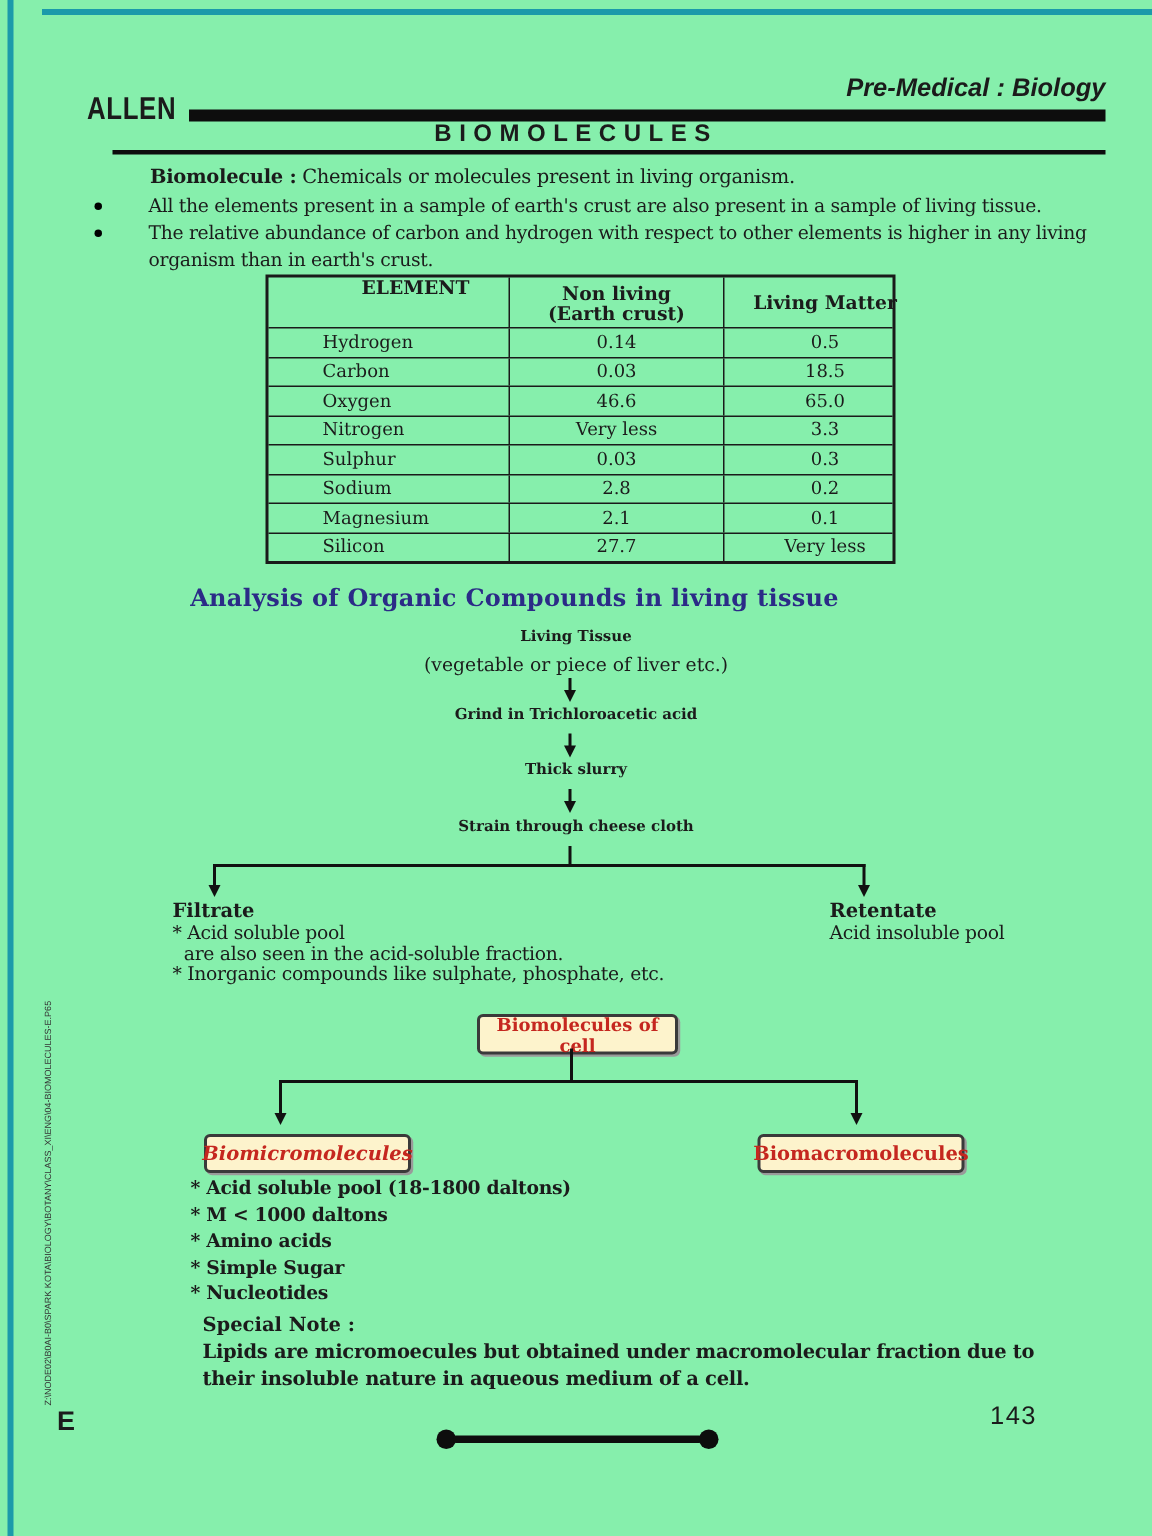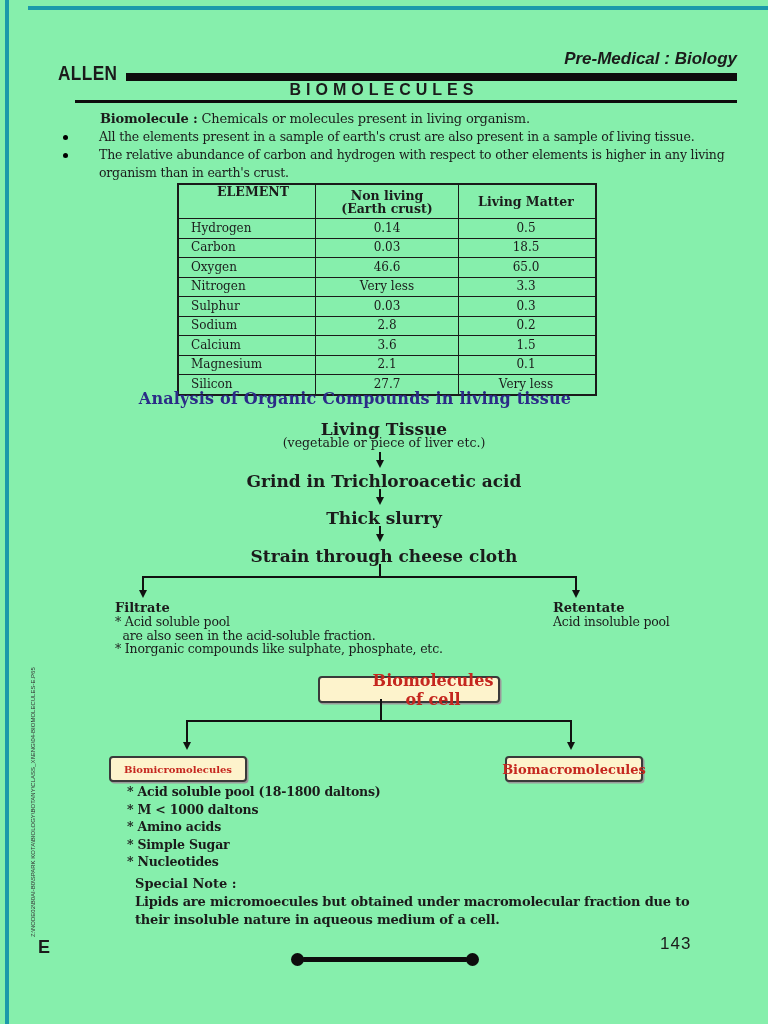--- a/index.html
+++ b/index.html
@@ -26,45 +26,45 @@
   .doc-title{left:0;top:81px;width:768px;font-size:16px;font-weight:900;letter-spacing:5px;}
   .title-rule{left:75px;top:100px;width:662px;height:3px;background:#0d0d0d;}
 
   
   .defline{left:100px;top:111px;width:630px;font-size:13px;letter-spacing:-.2px;}
   .bullet-dot{width:5px;height:5px;border-radius:50%;background:#000;}
   .bullet-text{font-size:12.5px;letter-spacing:-.2px;line-height:17.5px;}
 
   
   .etable{left:177px;top:183px;width:416px;border:2px solid #1a1a1a;font-size:12px;}
-  .trow{display:grid;grid-template-columns:137px 143px 134px;border-bottom:1px solid #1a1a1a;}
+  .trow{display:grid;grid-template-columns:137px 143px 134px;border-bottom:1px solid #1a1a1a;padding-left:24px;}
   .trow:last-child{border-bottom:none;}
   .thead-row{height:33px;}
   .trow.data{height:18.5px;}
   .tcell{border-right:1px solid #1a1a1a;display:flex;align-items:center;justify-content:center;
          text-align:center;line-height:13px;}
   .tcell:last-child{border-right:none;}
   .tcell.el{justify-content:flex-start;padding-left:12px;}
   .thead-row .tcell{font-weight:bold;flex-direction:column;font-size:12.5px;}
 
   
-  .sec-head{left:12px;top:389px;width:686px;font-size:16px;font-weight:bold;color:var(--navy);letter-spacing:.2px;}
-  .flowline{left:64px;width:640px;font-size:17px;}
+  .sec-head{left:0;top:389px;width:686px;font-size:16px;font-weight:bold;color:var(--navy);letter-spacing:.2px;}
+  .flowline{left:64px;width:640px;font-size:10px;}
   .vline{width:2px;background:#111;}
   .hline{height:2px;background:#111;}
   .ahead{width:0;height:0;border-left:4.5px solid transparent;border-right:4.5px solid transparent;
          border-top:8px solid #111;}
   .star-list{font-size:12.5px;line-height:13.5px;letter-spacing:-.2px;}
   .fl-label{font-size:13px;}
 
   .tagbox{background:var(--cream);border:2px solid var(--boxborder);border-radius:4px;
           color:var(--red);font-weight:bold;text-align:center;
           box-shadow:1.5px 1.5px 0 #9a9a9a;display:flex;align-items:center;justify-content:center;}
-  .cellbox{left:318px;top:676px;width:130px;height:23px;font-size:16px;padding-left:48px;}
-  .microbox{left:109px;top:756px;width:134px;height:22px;font-size:10px;}
+  .cellbox{left:318px;top:676px;width:130px;height:23px;font-size:12px;}
+  .microbox{left:136px;top:756px;width:134px;height:22px;font-size:13px;font-style:italic;}
   .macrobox{left:505px;top:756px;width:134px;height:22px;font-size:13px;}
 
   .mol-list{font-size:12.5px;font-weight:bold;line-height:17.5px;letter-spacing:-.2px;}
 
   .note-head{left:135px;top:876px;font-size:13px;font-weight:bold;}
   .note-line{left:135px;font-size:13px;font-weight:bold;letter-spacing:-.2px;}
 
   
   .corner-e{left:38px;top:937px;font-size:18px;font-weight:900;}
   .dumb-line{left:302px;top:957px;width:166px;height:5px;background:#0d0d0d;border-radius:2px;}
@@ -137,25 +137,20 @@
         <div class="tcell el">Sulphur</div>
         <div class="tcell">0.03</div>
         <div class="tcell">0.3</div>
       </div>
         <div class="trow data">
         <div class="tcell el">Sodium</div>
         <div class="tcell">2.8</div>
         <div class="tcell">0.2</div>
       </div>
         <div class="trow data">
-        <div class="tcell el">Calcium</div>
-        <div class="tcell">3.6</div>
-        <div class="tcell">1.5</div>
-      </div>
-        <div class="trow data">
         <div class="tcell el">Magnesium</div>
         <div class="tcell">2.1</div>
         <div class="tcell">0.1</div>
       </div>
         <div class="trow data">
         <div class="tcell el">Silicon</div>
         <div class="tcell">27.7</div>
         <div class="tcell">Very less</div>
       </div>
       </div>

